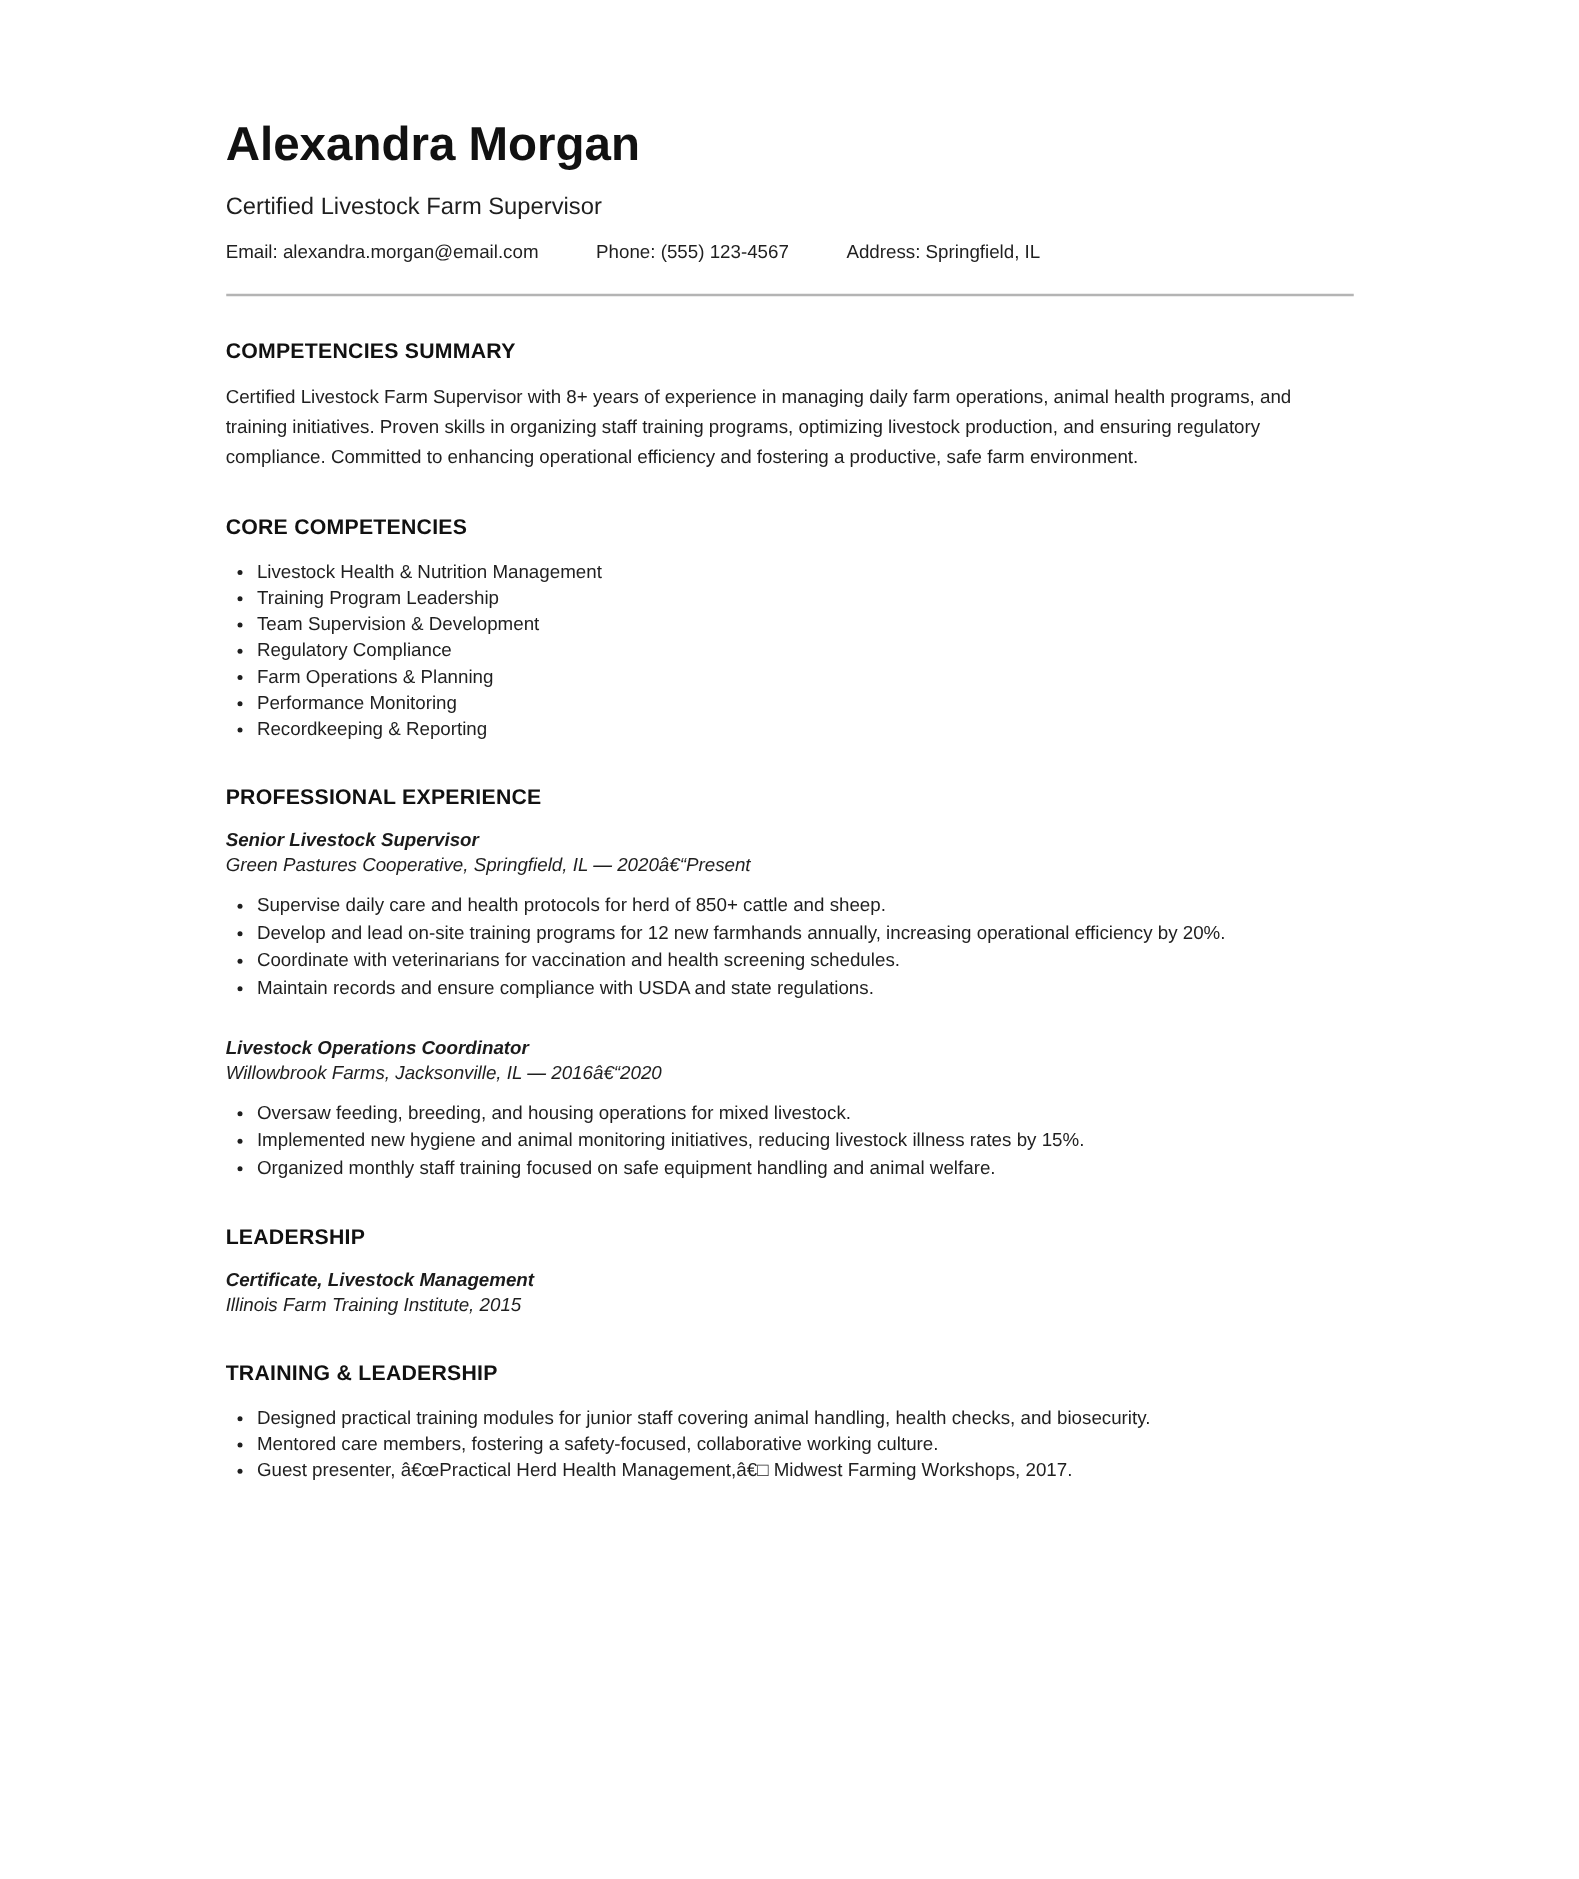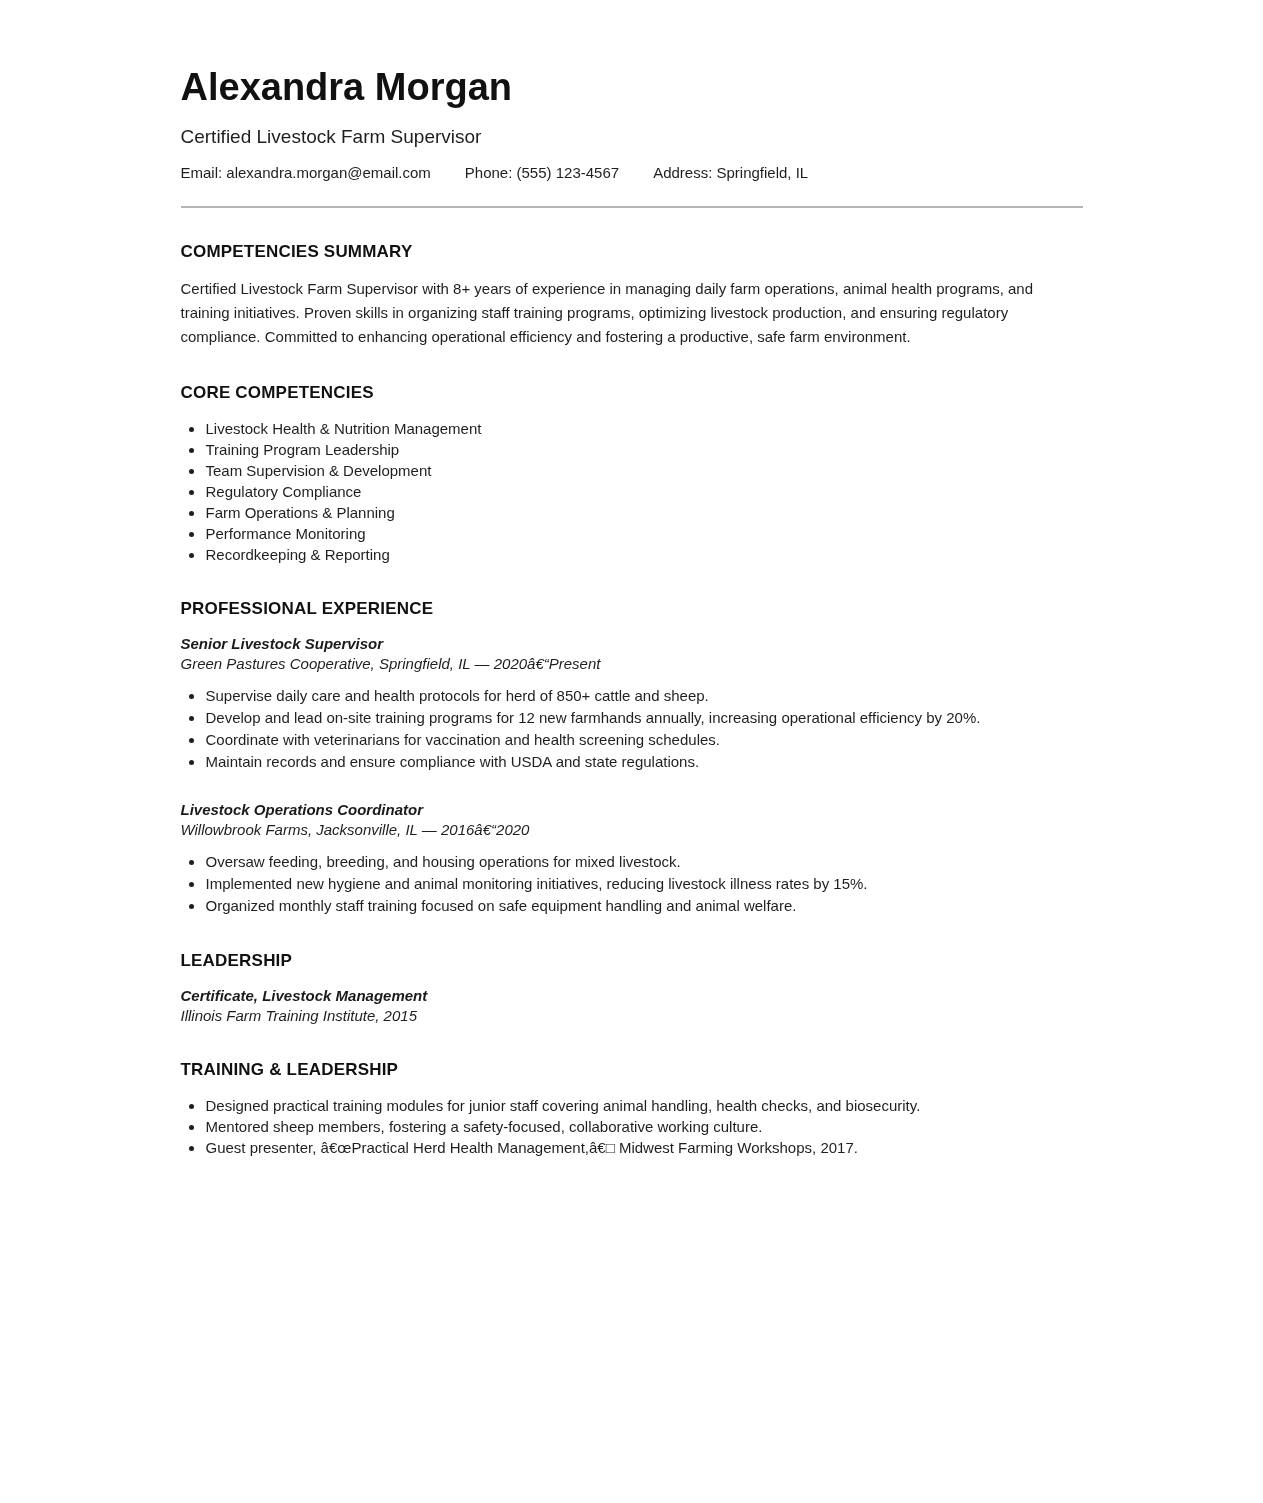--- a/index.html
+++ b/index.html
@@ -5,38 +5,38 @@
   html, body {
     margin: 0;
     padding: 0;
     background: #ffffff;
     color: #1f1f1f;
     font-family: "Liberation Sans", "DejaVu Sans", sans-serif;
   }
   .page {
     width: 902px;
     margin: 0 auto;
-    padding: 67px 0 120px;
+    padding: 96px 0 120px;
     background: #ffffff;
   }
   h1.name {
     font-size: 38px;
     line-height: 1.1;
     font-weight: 700;
     color: #111111;
     margin: 0 0 17px;
   }
   .subtitle {
     font-size: 19px;
     color: #1f1f1f;
     margin: 0 0 16px;
   }
   .contact {
     display: flex;
-    gap: 34px;
+    gap: 46px;
     font-size: 15px;
     color: #1f1f1f;
     margin: 0 0 25px;
   }
   hr.rule {
     border: none;
     border-top: 2px solid #b4b4b4;
     margin: 0;
   }
   section.sec { margin-top: 34px; }
@@ -149,18 +149,18 @@
       <p class="degree">Certificate, Livestock Management</p>
       <p class="school">Illinois Farm Training Institute, 2015</p>
     </div>
   </section>
 
 
   <section class="sec">
     <h2 class="sec-heading">TRAINING &amp; LEADERSHIP</h2>
     <ul class="blist">
       <li>Designed practical training modules for junior staff covering animal handling, health checks, and biosecurity.</li>
-      <li>Mentored sheep members, fostering a safety-focused, collaborative working culture.</li>
+      <li>Mentored care members, fostering a safety-focused, collaborative working culture.</li>
       <li>Guest presenter, â€œPractical Herd Health Management,â€□ Midwest Farming Workshops, 2017.</li>
     </ul>
   </section>
 
 </div>
 
 </body></html>

